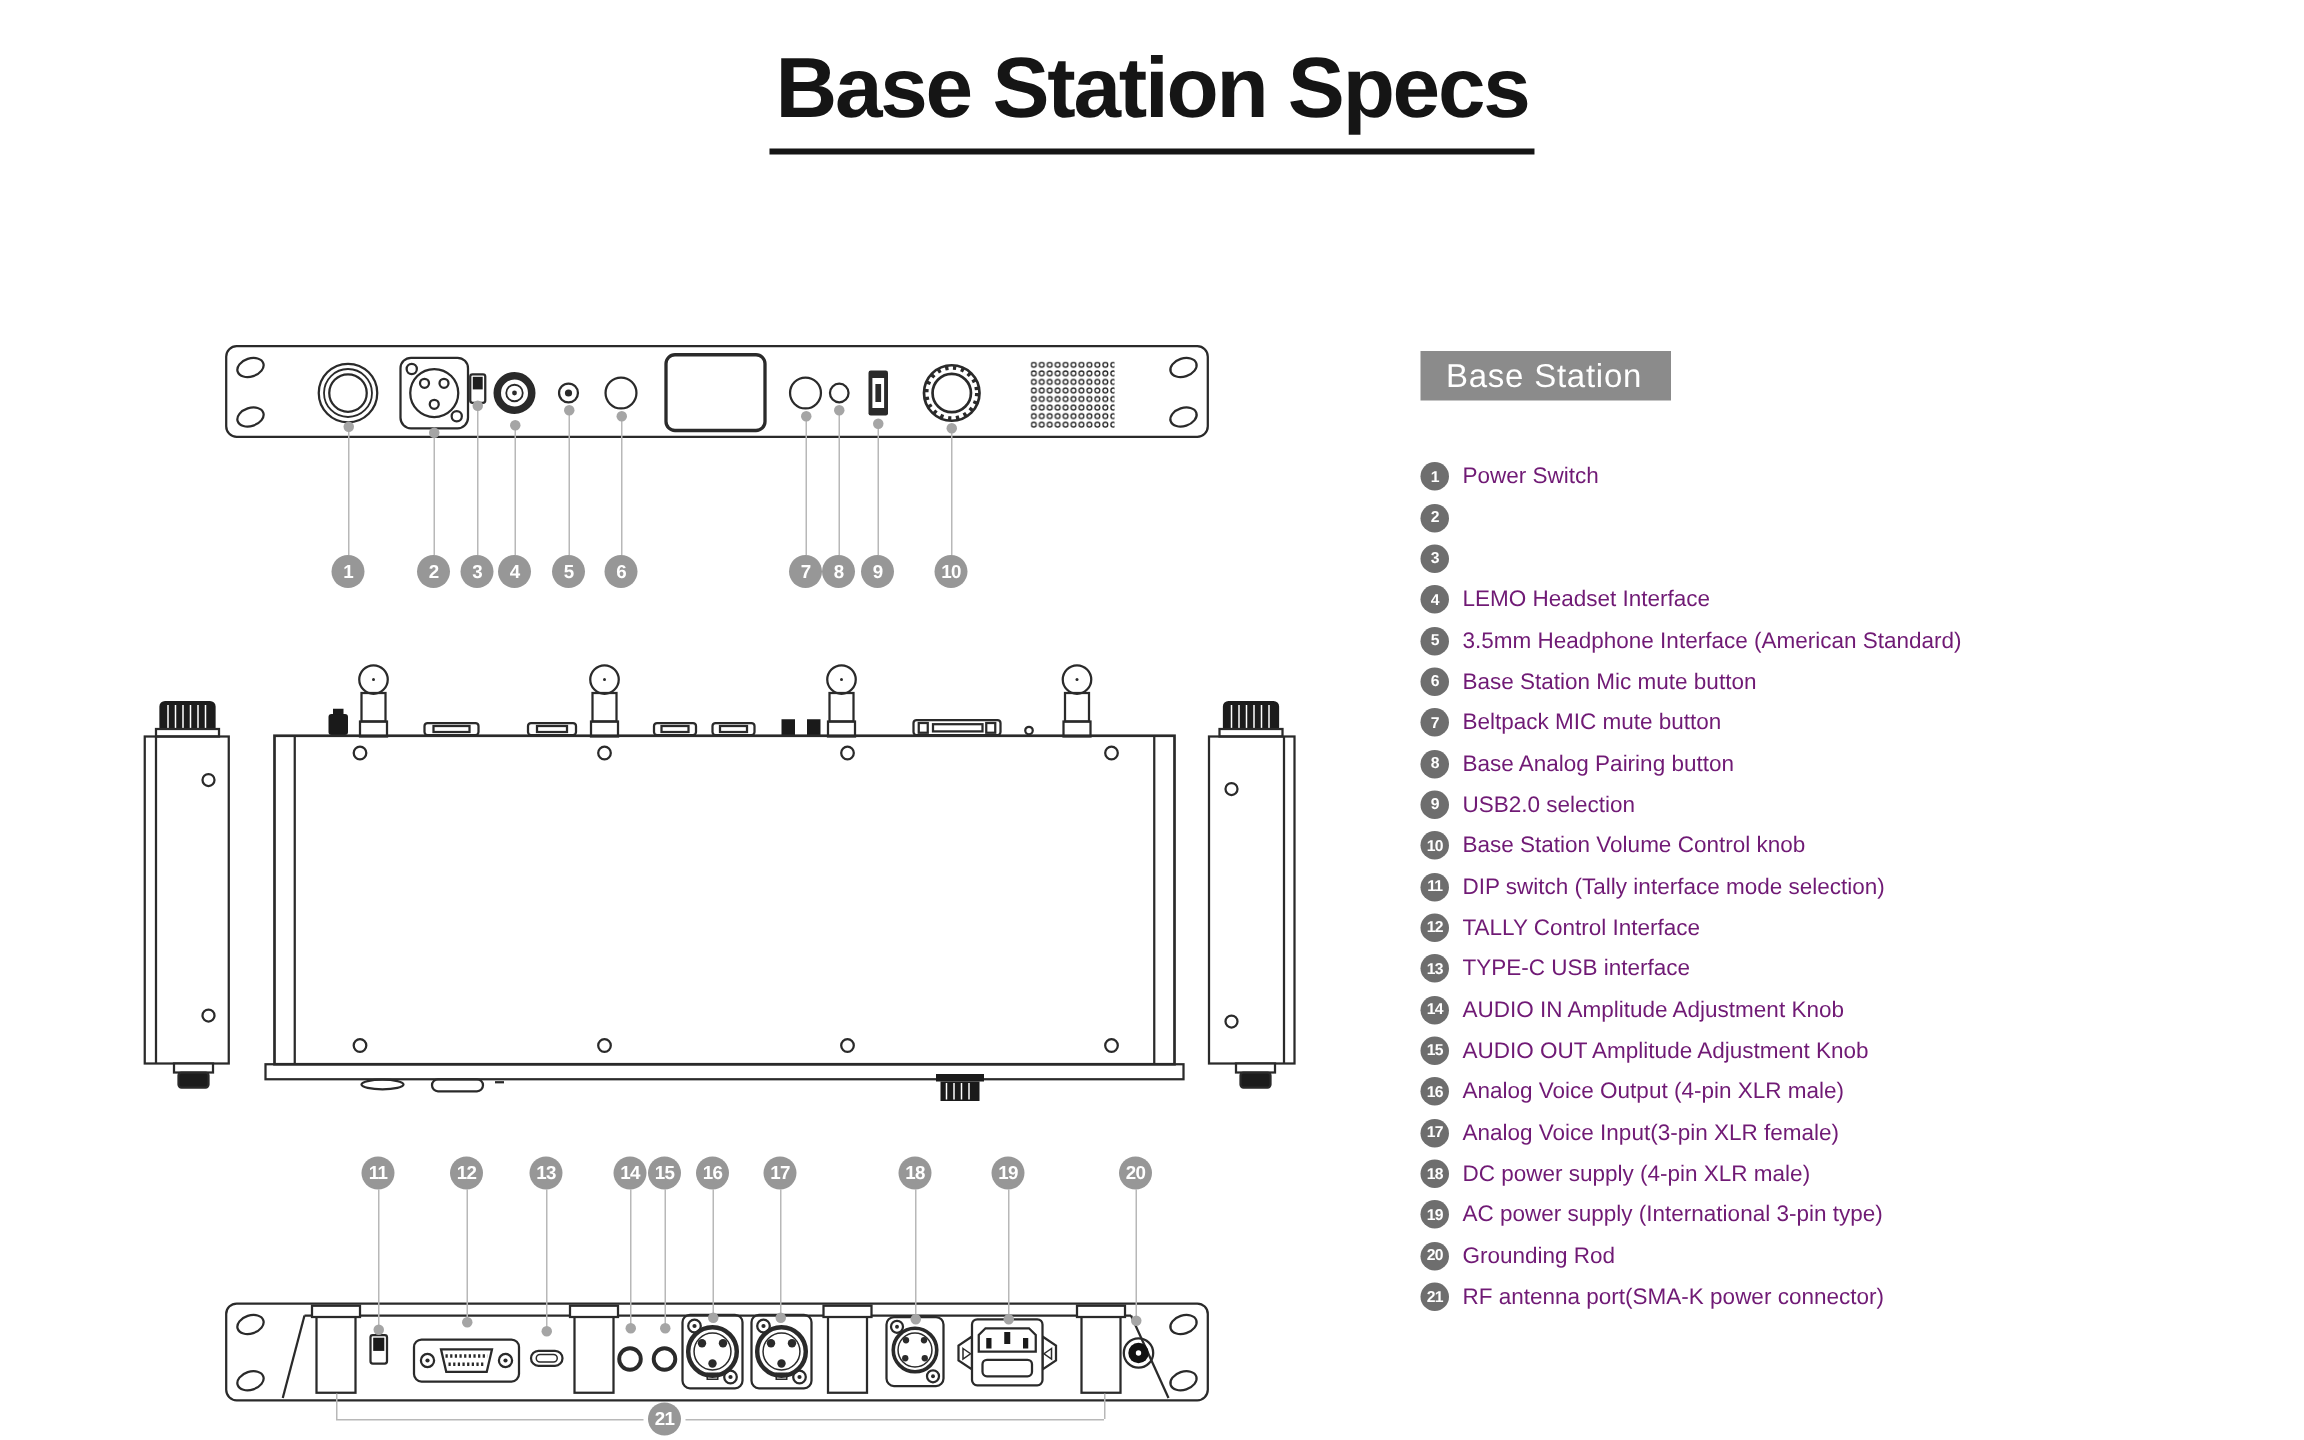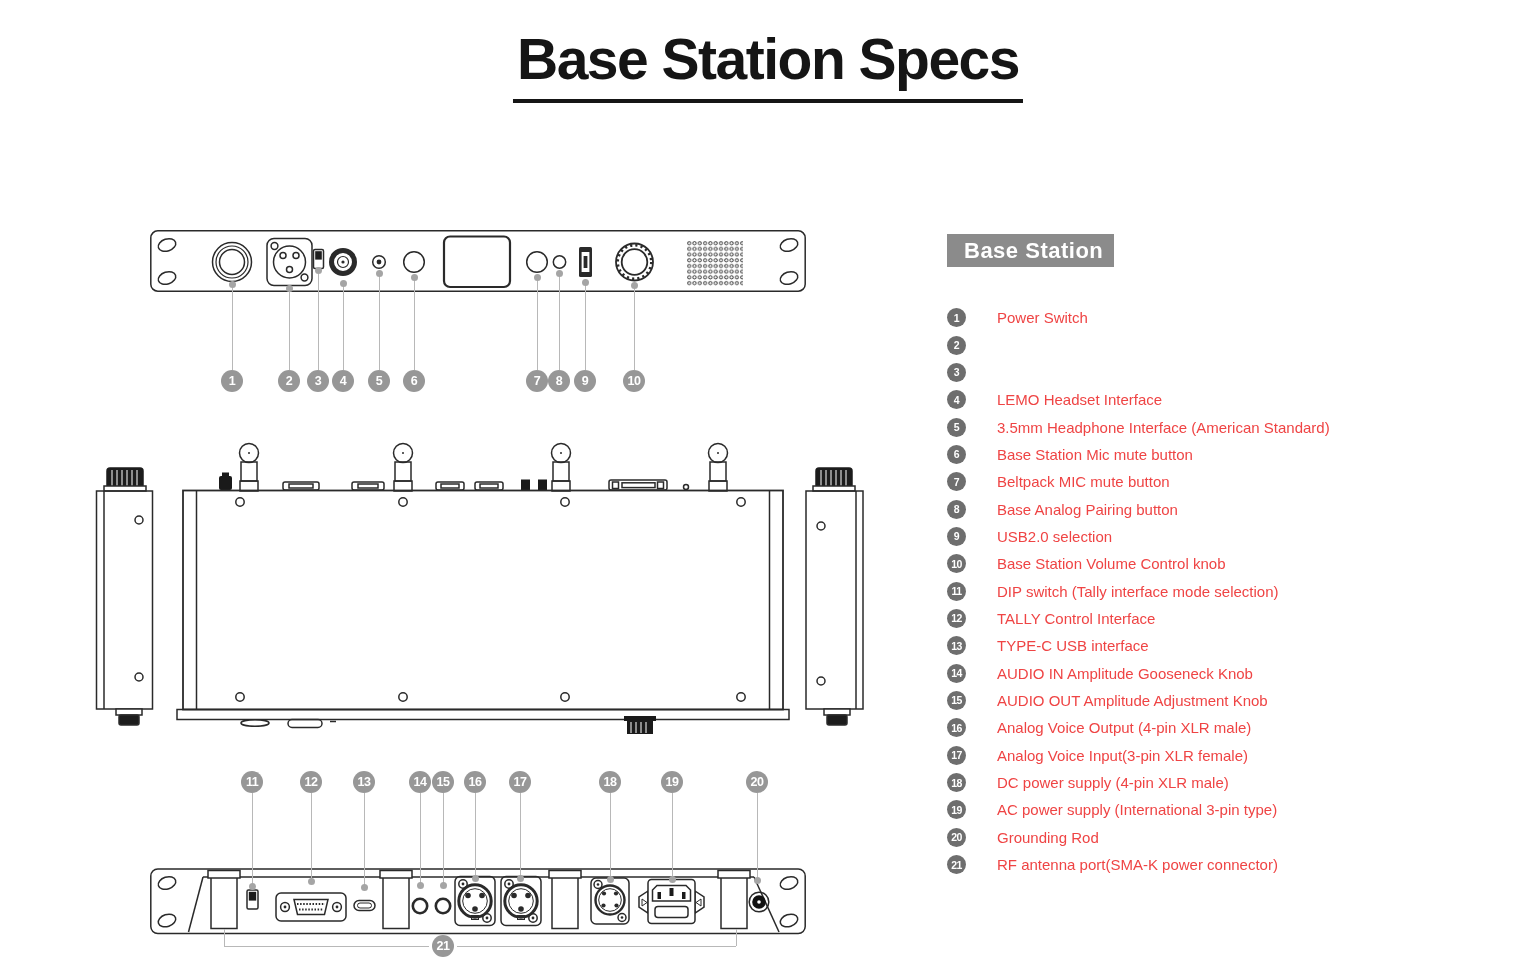--- a/index.html
+++ b/index.html
@@ -5,30 +5,30 @@
   html,body{margin:0;padding:0;background:#fff;}
   body{width:1536px;height:960px;position:relative;font-family:"Liberation Sans",sans-serif;overflow:hidden;}
   .page-title{
     position:absolute;top:26px;left:50%;transform:translateX(-50%);
     font-size:57px;font-weight:bold;color:#151515;letter-spacing:-1.5px;
     padding:0 4px 7px 4px;border-bottom:4px solid #151515;white-space:nowrap;
   }
   .section-header{
     position:absolute;left:947px;top:234px;width:167px;height:33px;
     background:#8b8b8b;color:#fff;font-size:22px;line-height:33px;padding-left:17px;
-    box-sizing:border-box;letter-spacing:0.5px;font-weight:bold;
+    box-sizing:border-box;letter-spacing:0.5px;
   }
   .legend{position:absolute;left:947px;top:304px;}
   .legend-row{display:flex;align-items:center;height:27.35px;}
   .legend-num{
     flex:0 0 19px;width:19px;height:19px;border-radius:50%;background:#6e6e6e;color:#fff;
     font-size:10.5px;font-weight:bold;display:flex;align-items:center;justify-content:center;
     margin-right:9px;letter-spacing:-0.5px;
   }
-  .legend-label{font-size:15px;color:#ef4444;white-space:nowrap;margin-left:22px;}
+  .legend-label{font-size:15px;color:#701a75;white-space:nowrap;}
   svg.lineart{position:absolute;left:0;top:0;}
   .co{
     position:absolute;width:22px;height:22px;border-radius:50%;background:#979797;color:#fff;
     font-size:12.5px;font-weight:bold;display:flex;align-items:center;justify-content:center;
     letter-spacing:-0.5px;z-index:3;
   }
   .co-line{position:absolute;width:1px;background:#b8b8b8;z-index:2;}
   .co-hline{position:absolute;height:1px;background:#b8b8b8;z-index:2;}
   .co-dot{position:absolute;width:7px;height:7px;border-radius:50%;background:#a5a5a5;z-index:2;}
 </style>
@@ -98,21 +98,21 @@
     <span class="legend-label">TALLY Control Interface</span>
   </div>
 
   <div class="legend-row">
     <span class="legend-num">13</span>
     <span class="legend-label">TYPE-C USB interface</span>
   </div>
 
   <div class="legend-row">
     <span class="legend-num">14</span>
-    <span class="legend-label">AUDIO IN Amplitude Gooseneck Knob</span>
+    <span class="legend-label">AUDIO IN Amplitude Adjustment Knob</span>
   </div>
 
   <div class="legend-row">
     <span class="legend-num">15</span>
     <span class="legend-label">AUDIO OUT Amplitude Adjustment Knob</span>
   </div>
 
   <div class="legend-row">
     <span class="legend-num">16</span>
     <span class="legend-label">Analog Voice Output (4-pin XLR male)</span>

